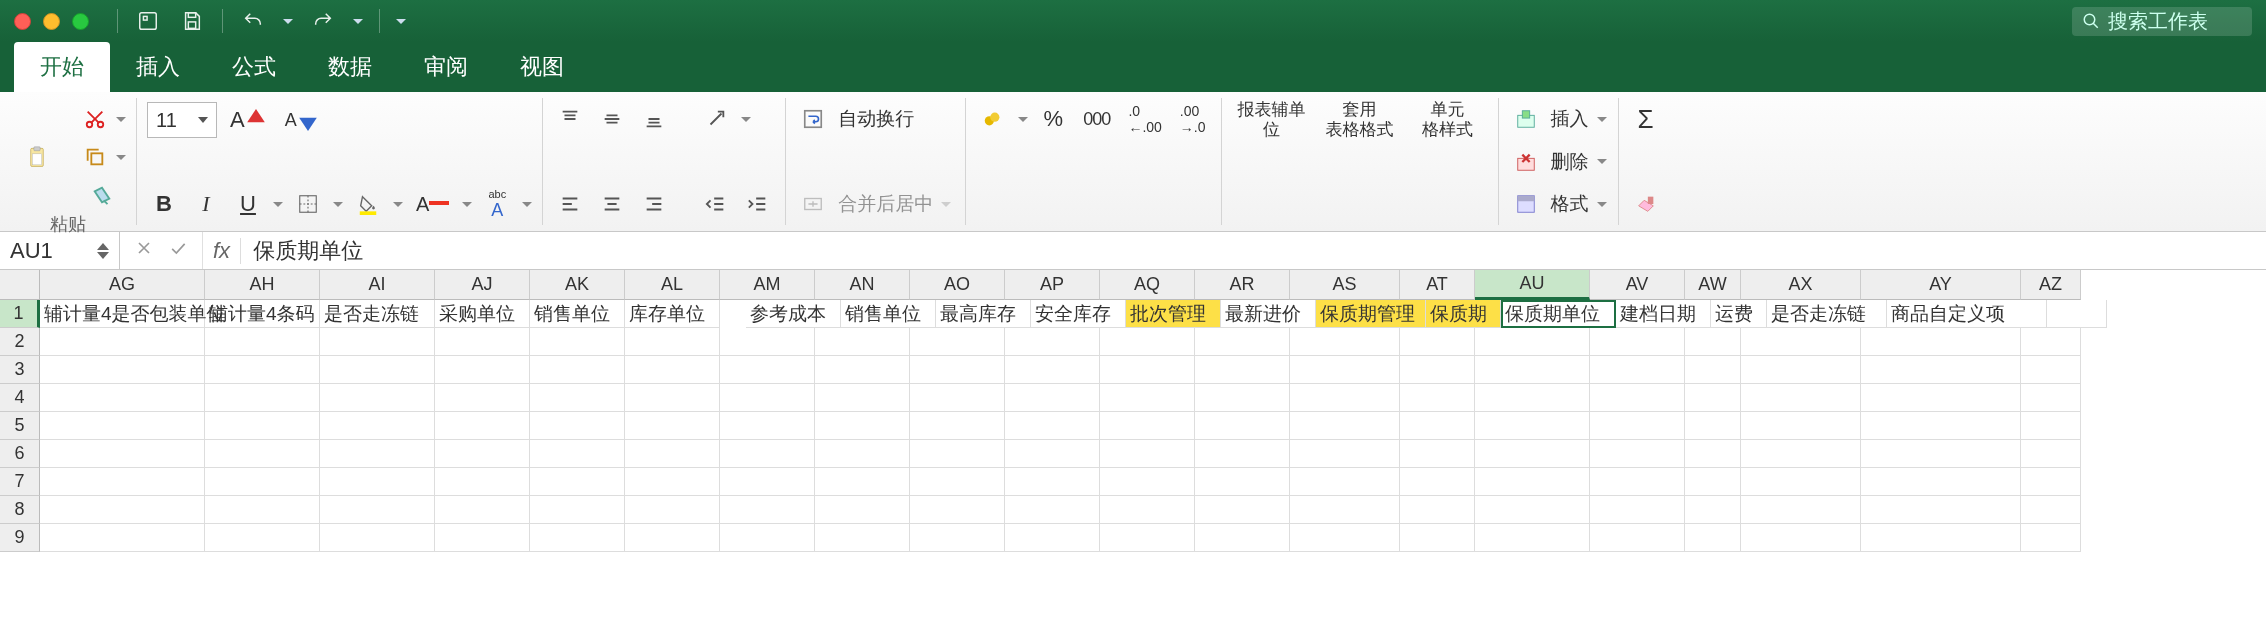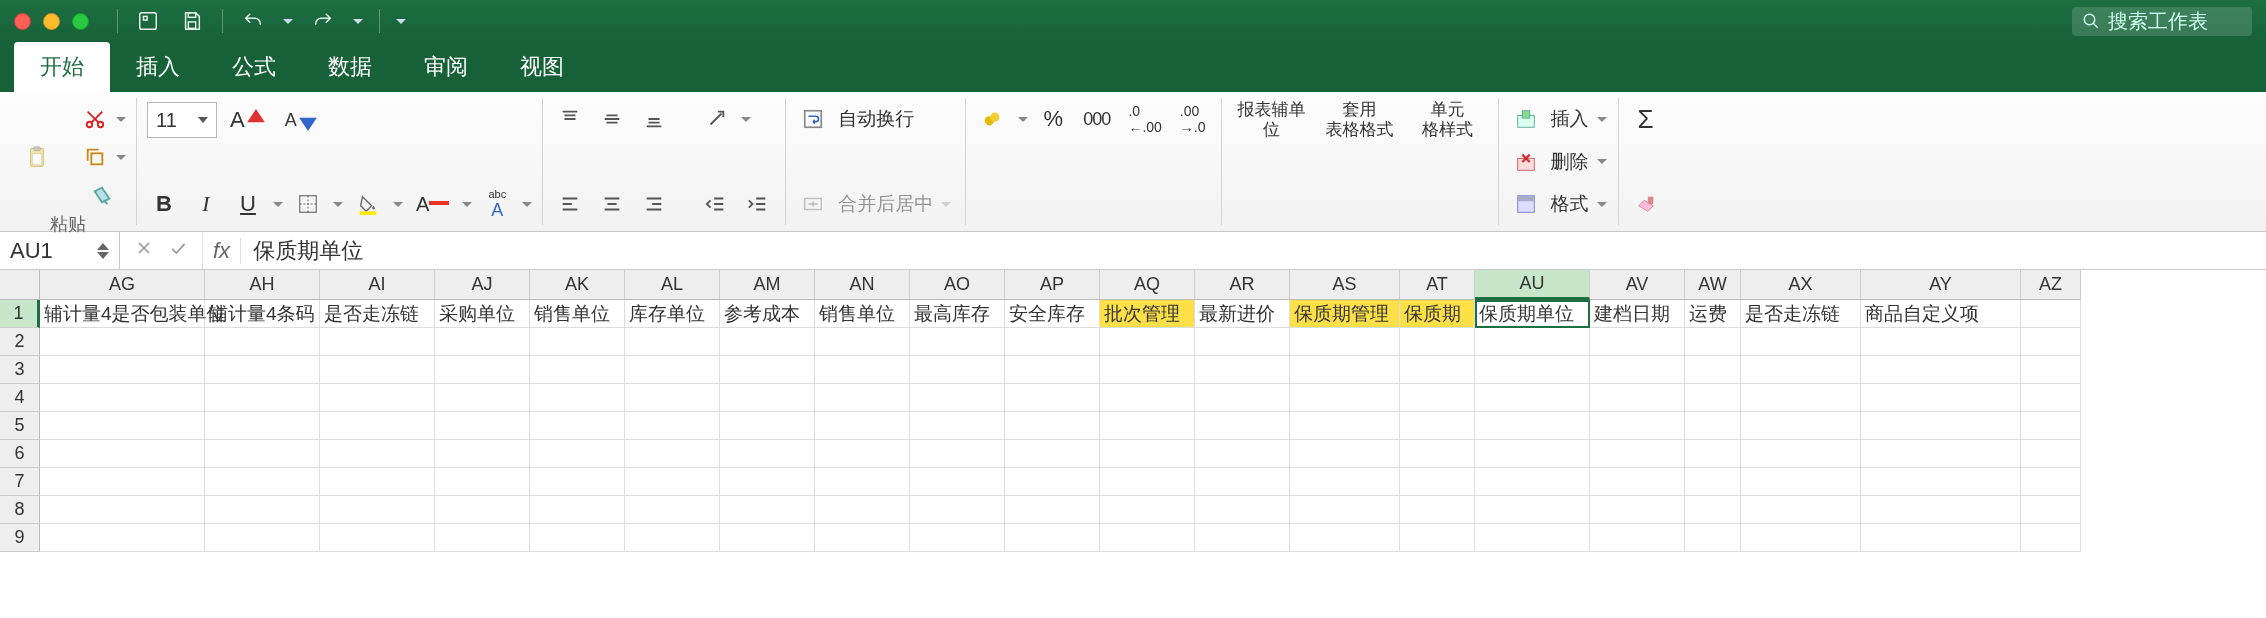--- a/index.html
+++ b/index.html
@@ -474,21 +474,21 @@
         <div class="rh" style="height: 28px;">9</div>
       </div>
     <div class="cells" id="cells">
         <div class="crow">
           <div class="cell" style="width: 165px;">辅计量4是否包装单位</div>
           <div class="cell" style="width: 115px;">辅计量4条码</div>
           <div class="cell" style="width: 115px;">是否走冻链</div>
           <div class="cell" style="width: 95px;">采购单位</div>
           <div class="cell" style="width: 95px;">销售单位</div>
           <div class="cell" style="width: 95px;">库存单位</div>
-          <div class="cell" style="width: 95px;">参考成本</div>
+          <div class="cell" style="width: 95px; margin-left: 26px;">参考成本</div>
           <div class="cell" style="width: 95px;">销售单位</div>
           <div class="cell" style="width: 95px;">最高库存</div>
           <div class="cell" style="width: 95px;">安全库存</div>
           <div class="cell hl" style="width: 95px;">批次管理</div>
           <div class="cell" style="width: 95px;">最新进价</div>
           <div class="cell hl" style="width: 110px;">保质期管理</div>
           <div class="cell hl" style="width: 75px;">保质期</div>
           <div class="cell selected" style="width: 115px;">保质期单位</div>
           <div class="cell" style="width: 95px;">建档日期</div>
           <div class="cell" style="width: 56px;">运费</div>

